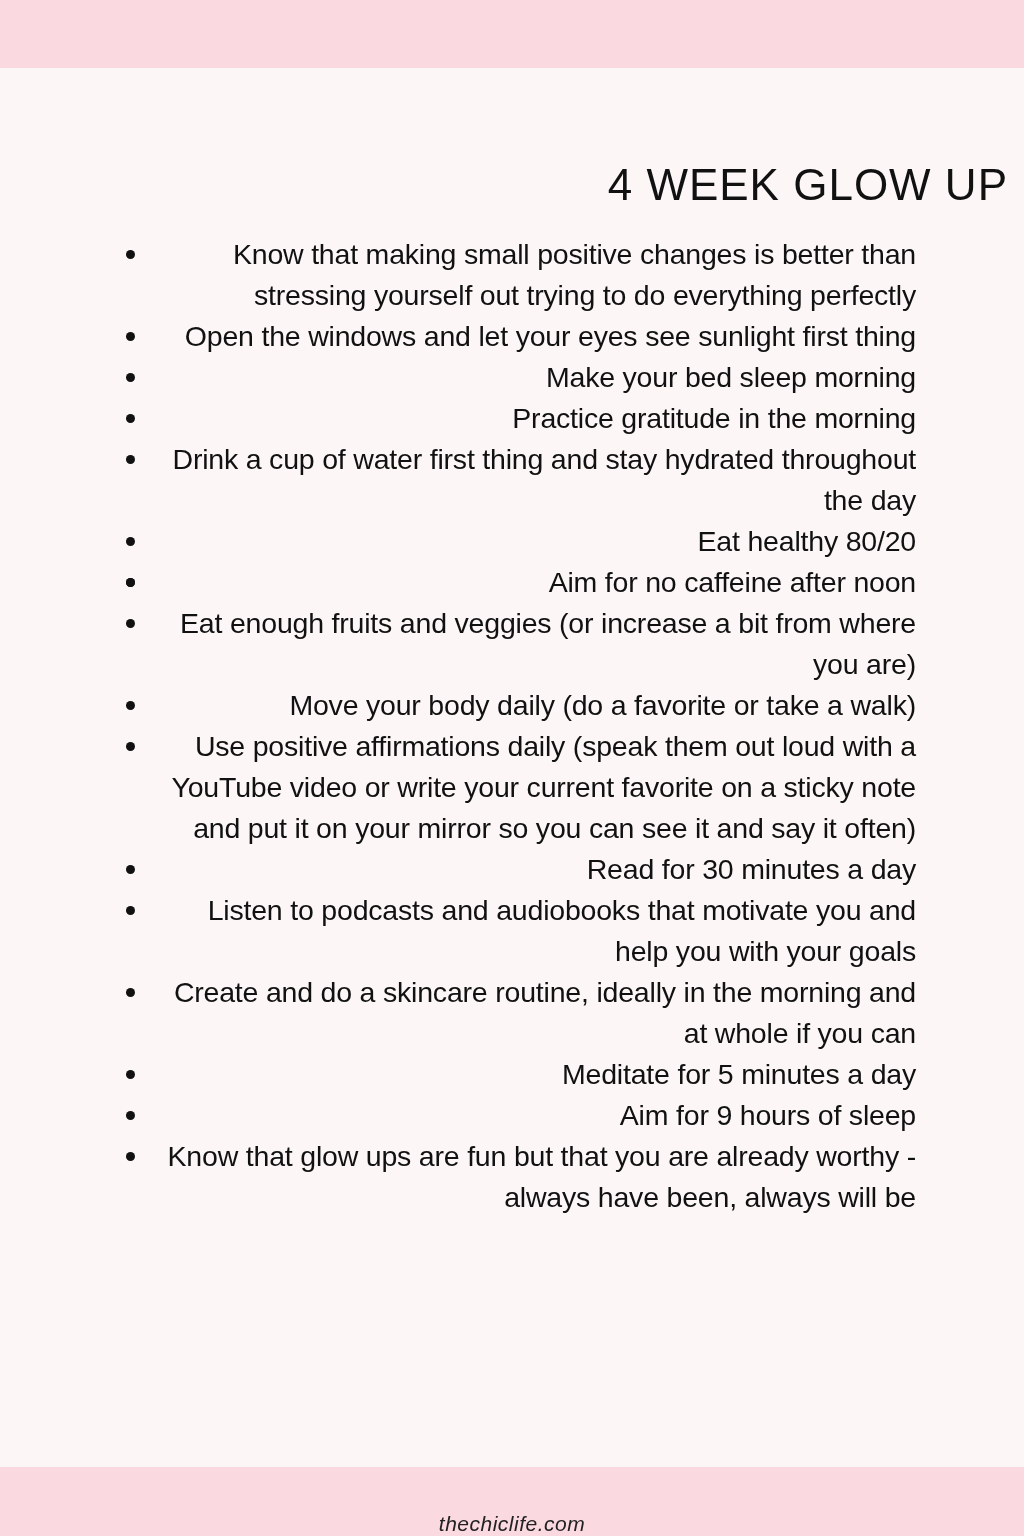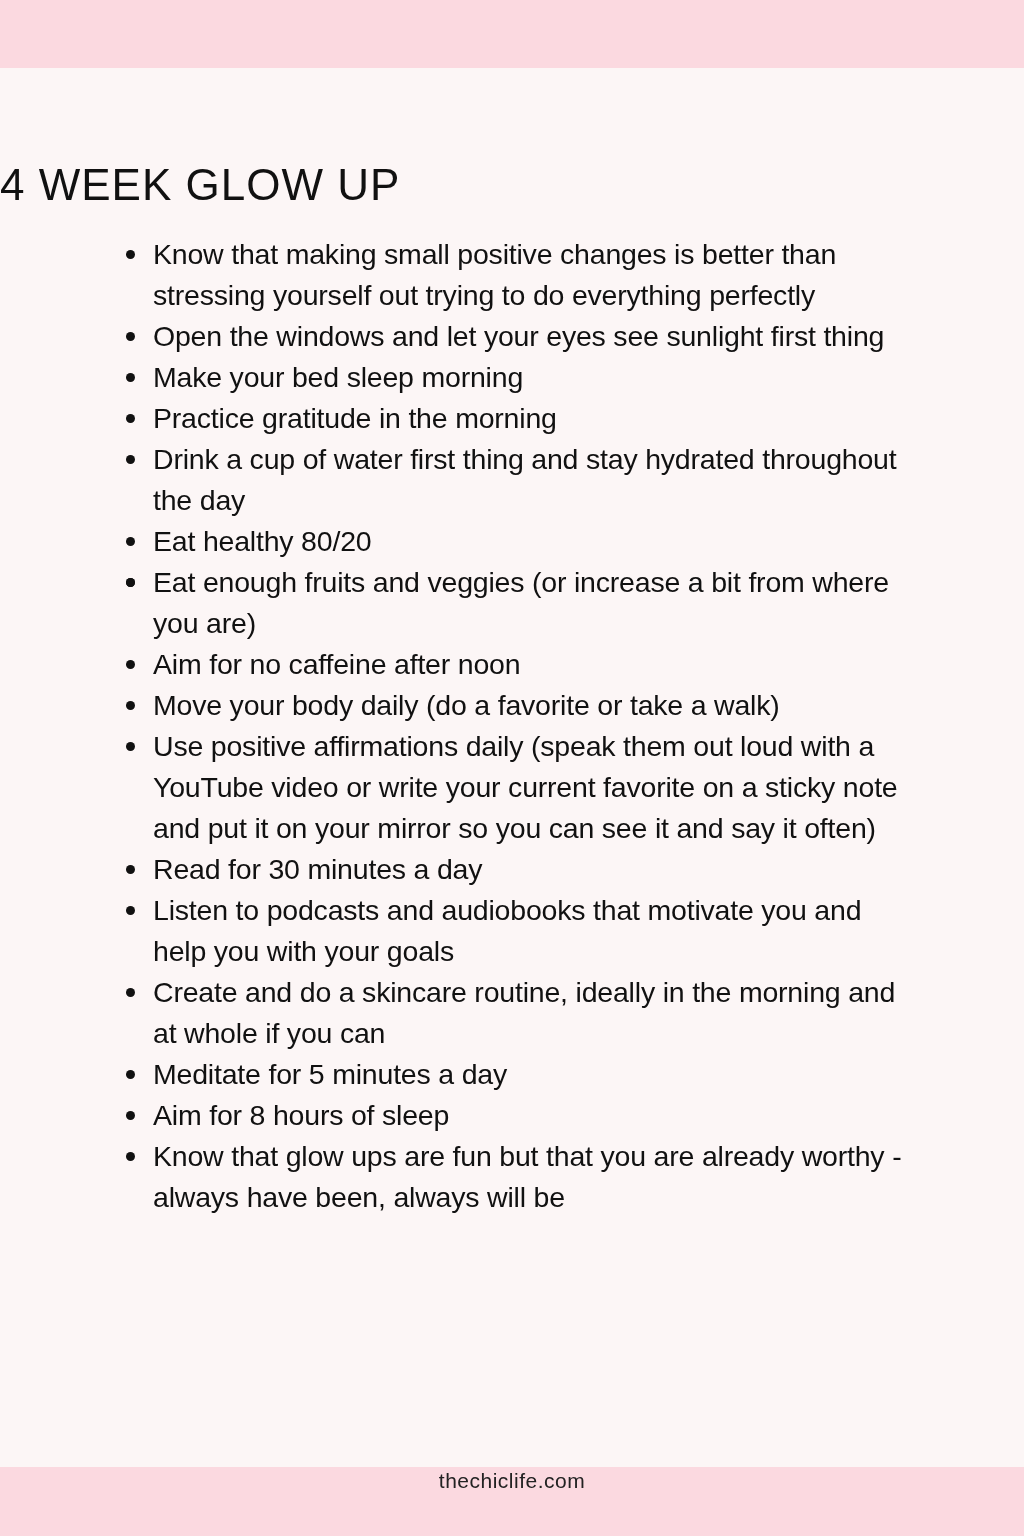--- a/index.html
+++ b/index.html
@@ -11,42 +11,43 @@
       position: relative;
       overflow: hidden;
     }
     .band-top {
       position: absolute; left: 0; top: 0; width: 1024px; height: 68px;
       background: #fbd9e0;
     }
     .band-bottom {
       position: absolute; left: 0; top: 1467px; width: 1024px; height: 69px;
       background: #fbd9e0;
-      display: flex; align-items: flex-start; justify-content: center;
+      display: flex; align-items: flex-end; justify-content: center; font-style: italic;
     }
     .footer-text {
       font-size: 21px; letter-spacing: 0.5px; color: #222;
       margin-top: 2px;
     }
     .title {
       position: absolute; left: 0; top: 160px; width: 1008px;
-      text-align: left;
+      text-align: right;
       font-size: 44px; font-weight: normal; letter-spacing: 1px;
       margin: 0;
     }
     ul.items {
       position: absolute; left: 126px; top: 234px; width: 790px;
       margin: 0; padding: 0; list-style: none;
     }
     ul.items li {
       position: relative;
       padding-left: 27px;
       font-size: 28.5px;
       line-height: 41px;
       letter-spacing: -0.2px;
+      text-align: right;
     }
     ul.items li .bullet {
       position: absolute; left: 0; top: 16px;
       width: 9px; height: 9px; border-radius: 50%; background: #111;
     }
   </style>
 </head>
 <body>
 
 <div class="band-top"></div>
@@ -54,27 +55,27 @@
 <h1 class="title">4 WEEK GLOW UP</h1>
 
 <ul class="items">
   <li><span class="bullet"></span><span>Know that making small positive changes is better than stressing yourself out trying to do everything perfectly</span></li>
   <li><span class="bullet"></span><span>Open the windows and let your eyes see sunlight first thing</span></li>
   <li><span class="bullet"></span><span>Make your bed sleep morning</span></li>
   <li><span class="bullet"></span><span>Practice gratitude in the morning</span></li>
   <li><span class="bullet"></span><span>Drink a cup of water first thing and stay hydrated throughout the day</span></li>
   <li><span class="bullet"></span><span>Eat healthy 80/20</span></li>
   <li><span class="bullet"></span></li>
+  <li><span class="bullet"></span><span>Aim for no caffeine after noon</span></li>
   <li><span class="bullet"></span><span>Eat enough fruits and veggies (or increase a bit from where you are)</span></li>
-  <li><span class="bullet"></span><span>Aim for no caffeine after noon</span></li>
   <li><span class="bullet"></span><span>Move your body daily (do a favorite or take a walk)</span></li>
   <li><span class="bullet"></span><span>Use positive affirmations daily (speak them out loud with a YouTube video or write your current favorite on a sticky note and put it on your mirror so you can see it and say it often)</span></li>
   <li><span class="bullet"></span><span>Read for 30 minutes a day</span></li>
   <li><span class="bullet"></span><span>Listen to podcasts and audiobooks that motivate you and help you with your goals</span></li>
   <li><span class="bullet"></span><span>Create and do a skincare routine, ideally in the morning and at whole if you can</span></li>
   <li><span class="bullet"></span><span>Meditate for 5 minutes a day</span></li>
-  <li><span class="bullet"></span><span>Aim for 8 hours of sleep</span></li>
+  <li><span class="bullet"></span><span>Aim for 9 hours of sleep</span></li>
   <li><span class="bullet"></span><span>Know that glow ups are fun but that you are already worthy - always have been, always will be</span></li>
 </ul>
 
 <div class="band-bottom">
   <span class="footer-text">thechiclife.com</span>
 </div>
 
 </body></html>

